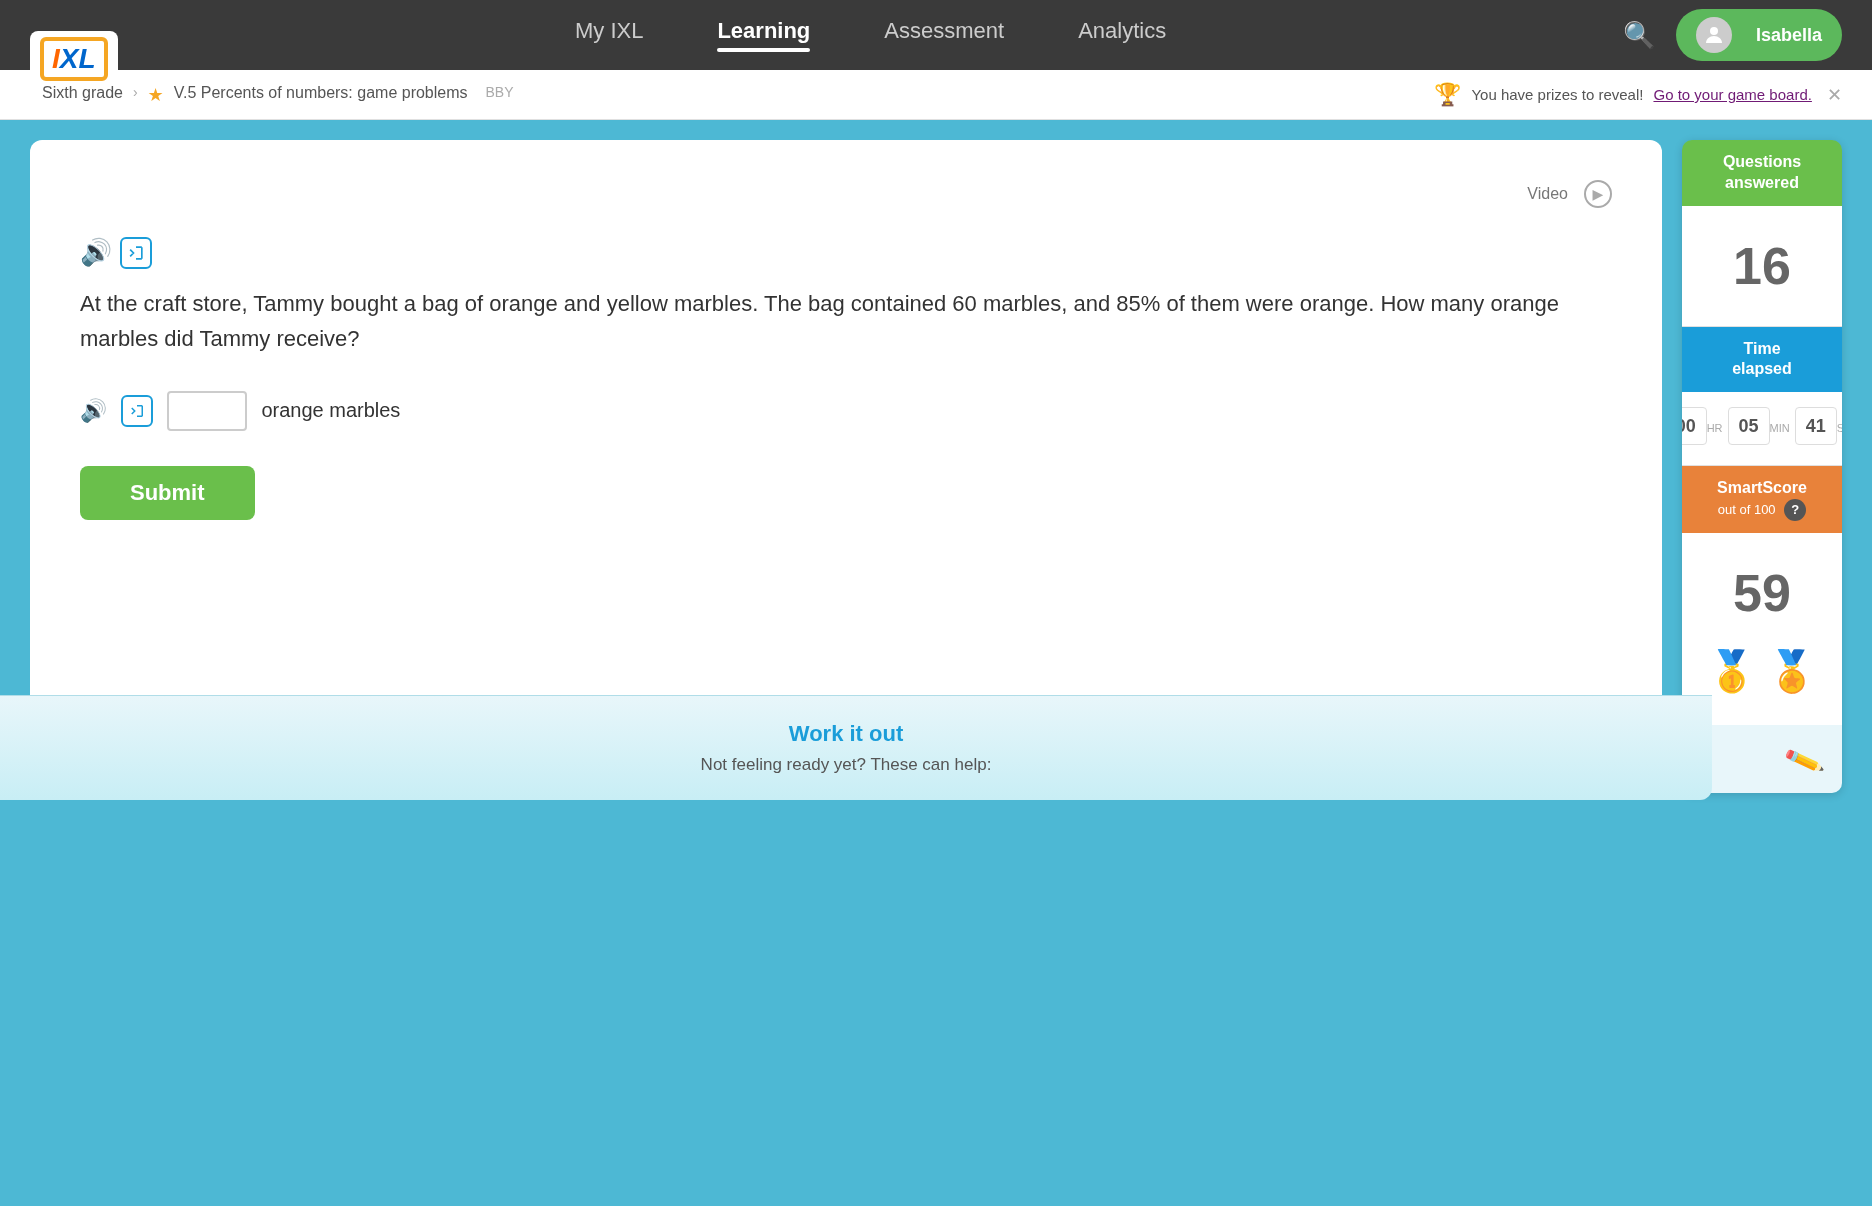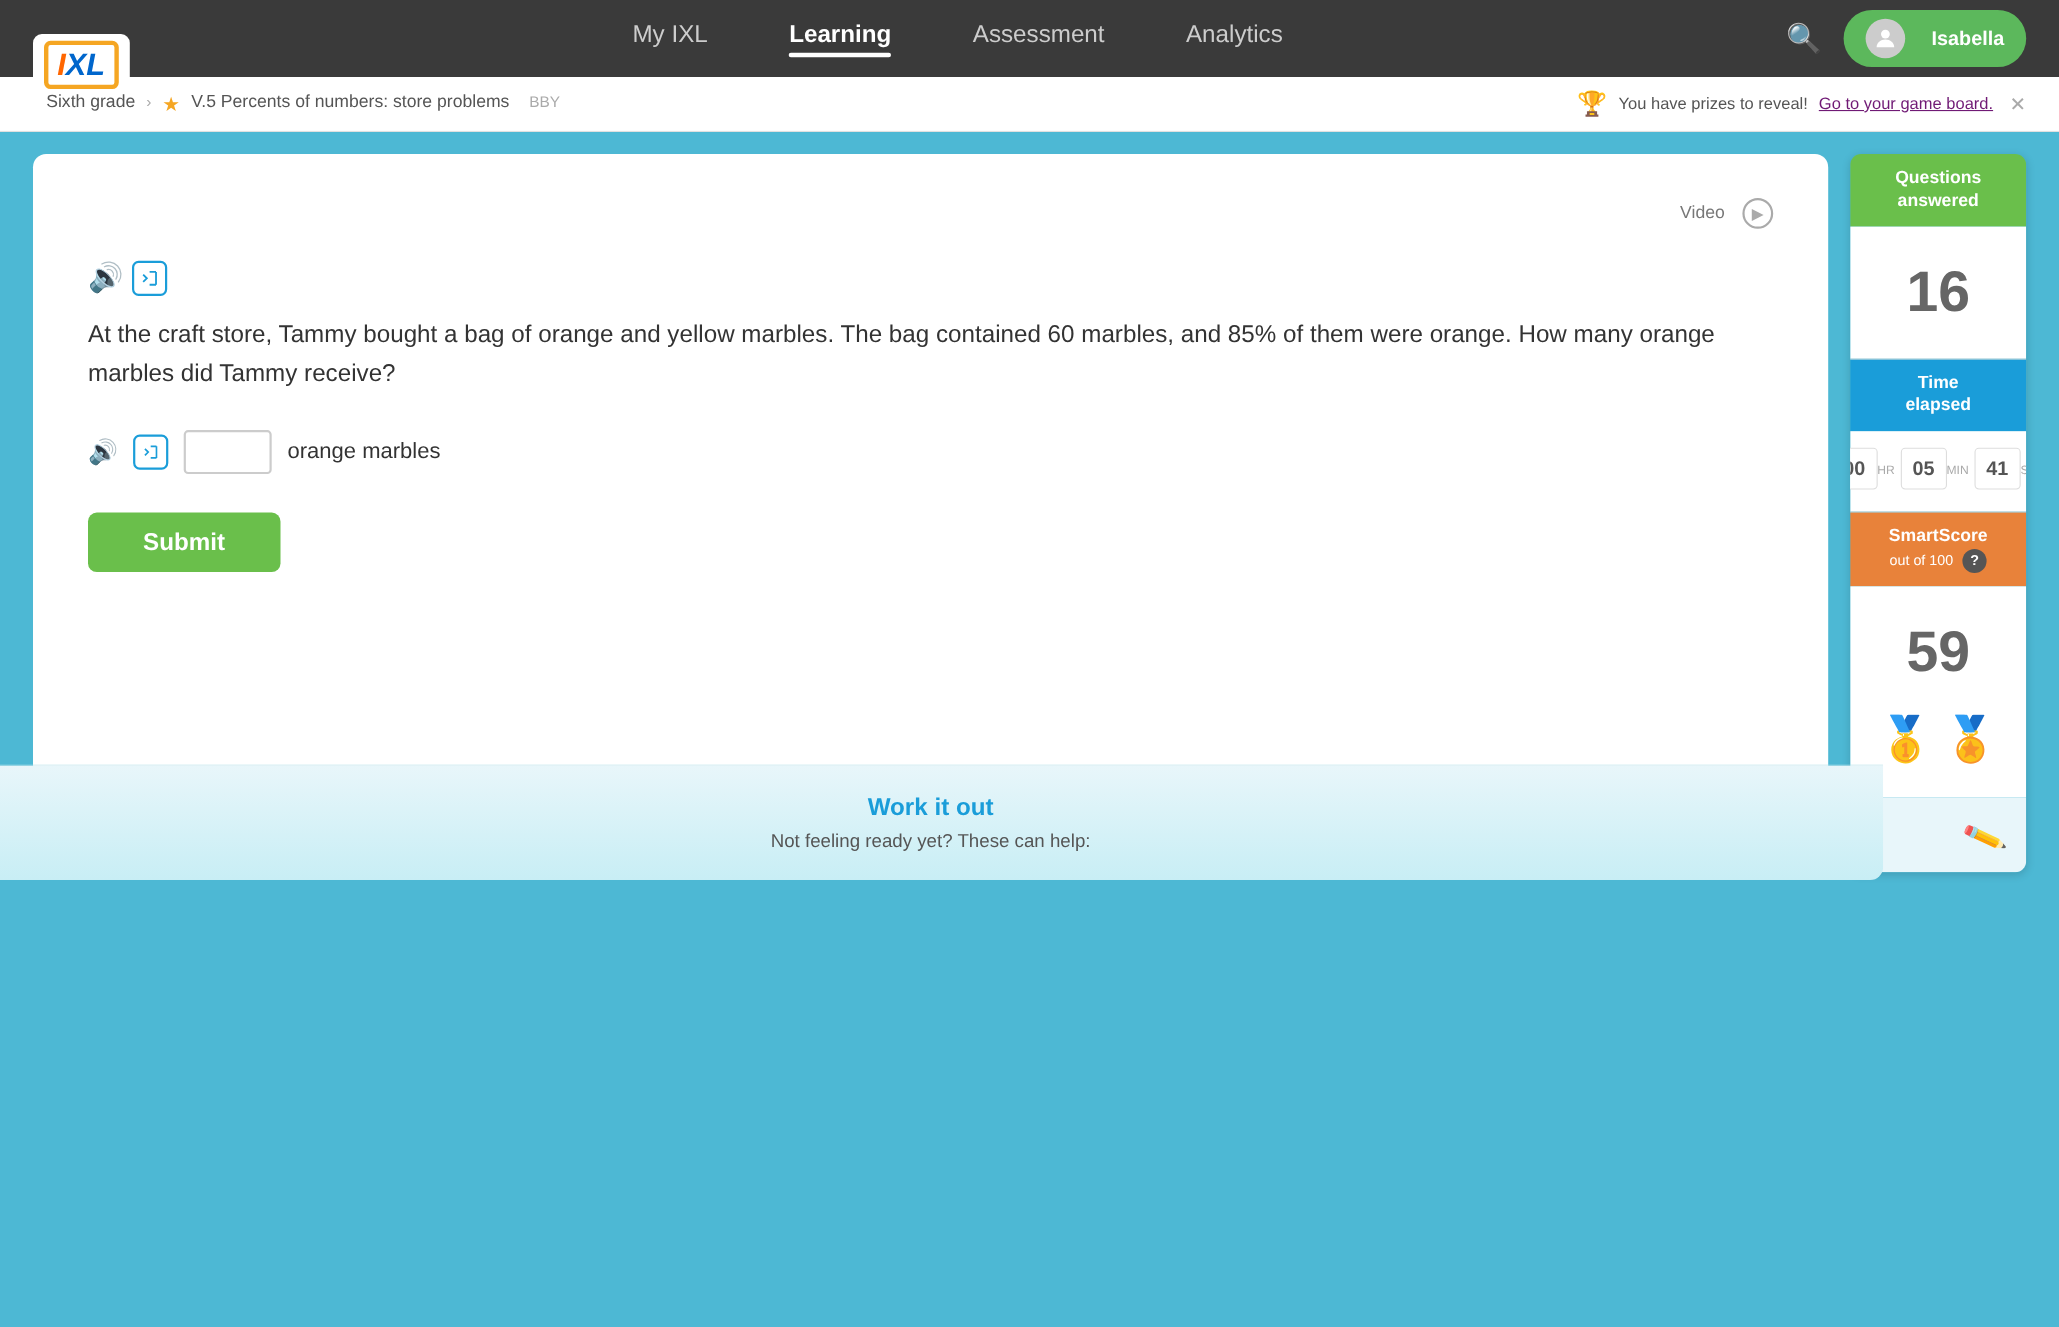--- a/index.html
+++ b/index.html
@@ -308,21 +308,21 @@
       <span>Isabella</span>
     </button>
   </div>
 </nav>
 
 <div class="breadcrumb-bar">
   <div class="breadcrumb-left">
     <span class="breadcrumb-text">Sixth grade</span>
     <span class="breadcrumb-arrow">›</span>
     <span class="star-icon">★</span>
-    <span class="breadcrumb-title">V.5 Percents of numbers: store problems</span>
+    <span class="breadcrumb-title">V.5 Percents of numbers: game problems</span>
     <span class="breadcrumb-code">BBY</span>
   </div>
   <div class="prize-banner">
     <span class="trophy-icon">🏆</span>
     <span>You have prizes to reveal!</span>
     <a class="prize-link">Go to your game board.</a>
     <span class="close-prize">✕</span>
   </div>
 </div>
 

